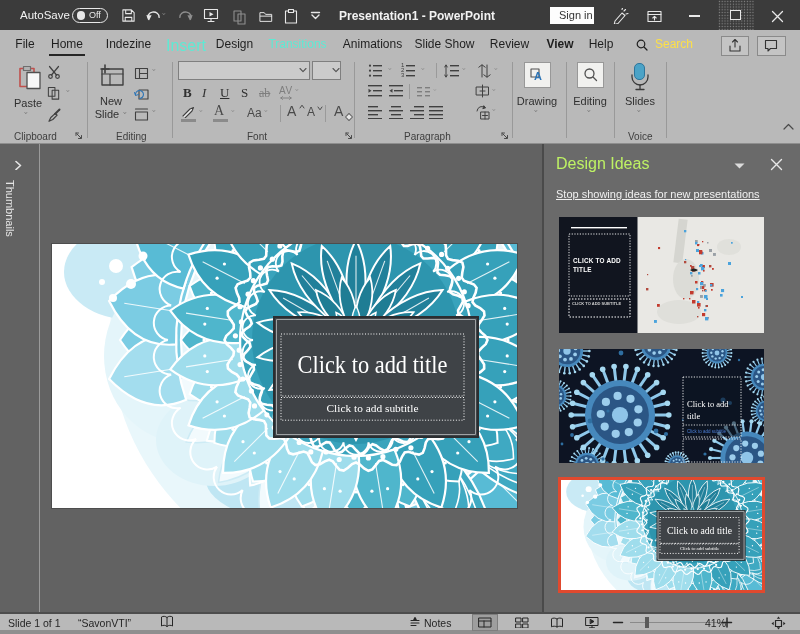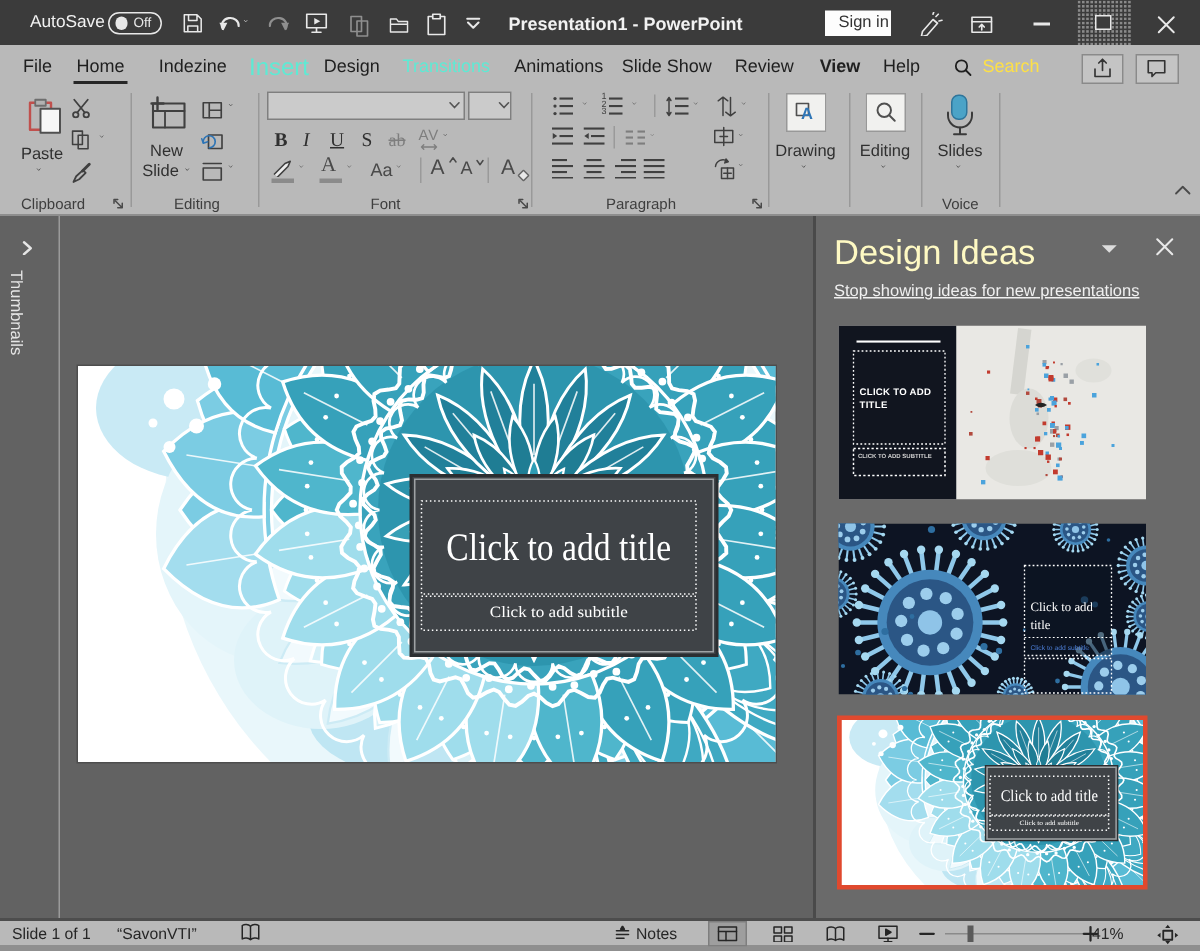--- a/index.html
+++ b/index.html
@@ -700,21 +700,21 @@
 <circle cx="50" cy="38" r="3" fill="#fff"></circle>
 <g>
 <rect x="222" y="73" width="204" height="120" fill="#3F4347" stroke="#2B2E31" stroke-width="2"></rect>
 <rect x="224.5" y="75.5" width="199" height="115" fill="none" stroke="#9EA2A4" stroke-width="1" vector-effect="non-scaling-stroke"></rect>
 <rect x="229" y="90" width="183" height="62" fill="none" stroke="#fff" stroke-width="1" stroke-dasharray="1,1.8" vector-effect="non-scaling-stroke"></rect>
 <rect x="229" y="153.5" width="183" height="22.7" fill="none" stroke="#fff" stroke-width="1" stroke-dasharray="1,1.8" vector-effect="non-scaling-stroke"></rect>
 <text x="320.5" y="129" font-family="Liberation Serif,serif" font-size="26" fill="#fff" text-anchor="middle" textLength="150" lengthAdjust="spacingAndGlyphs">Click to add title</text>
 <text x="320.5" y="167.5" font-family="Liberation Serif,serif" font-size="10.5" fill="#fff" text-anchor="middle" textLength="92" lengthAdjust="spacingAndGlyphs">Click to add subtitle</text>
 </g>
     </svg></div>
-<div style="position:absolute;left:556px;top:155px;font-size:23px;color:#fef9c3;font-weight:400;white-space:nowrap;">Design Ideas</div>
+<div style="position:absolute;left:556px;top:155px;font-size:16px;color:#bef264;font-weight:400;white-space:nowrap;">Design Ideas</div>
 <svg style="position:absolute;left:733px;top:162px" width="13" height="8" viewBox="0 0 13 8" fill="none" stroke="#DCDCDC" stroke-width="0" stroke-linecap="round" stroke-linejoin="round">
     <path d="M1.5 1.5 L6.5 6.5 11.5 1.5" fill="#DCDCDC" stroke="none"></path>
   </svg>
 <svg style="position:absolute;left:770px;top:158px" width="13" height="13" viewBox="0 0 13 13" fill="none" stroke="#E8E8E8" stroke-width="1.4" stroke-linecap="round" stroke-linejoin="round">
     <path d="M1.5 1.5 L11.5 11.5 M11.5 1.5 L1.5 11.5"></path>
   </svg>
 <div style="position:absolute;left:556px;top:188px;font-size:11px;color:#F0F0F0;font-weight:400;white-space:nowrap;"><span style="text-decoration:underline;">Stop showing ideas for new presentations</span></div>
 <div class="abs" style="left:559px;top:217px;width:205px;height:116px;"><svg width="205" height="116">
       <rect width="205" height="116" fill="#E9E8E4"></rect>
       <rect width="78.5" height="116" fill="#11151F"></rect>
@@ -1864,16 +1864,16 @@
     <path d="M7 9.5 v2 M4.5 11.8 h5"></path>
   </svg>
 <svg style="position:absolute;left:612px;top:617px" width="12" height="11" viewBox="0 0 12 11" fill="none" stroke="#262626" stroke-width="1.5" stroke-linecap="round" stroke-linejoin="round">
     <path d="M1.5 5.5 h9"></path>
   </svg>
 <div class="abs" style="left:630px;top:622px;width:92px;height:1.2px;background:#8A8A8A;"></div>
 <div class="abs" style="left:645px;top:617px;width:4px;height:11px;background:#5A5A5A;"></div>
 <svg style="position:absolute;left:721px;top:617px" width="12" height="11" viewBox="0 0 12 11" fill="none" stroke="#262626" stroke-width="1.5" stroke-linecap="round" stroke-linejoin="round">
     <path d="M1.5 5.5 h9 M6 1 v9"></path>
   </svg>
-<div style="position:absolute;left:728px;top:616.5px;font-size:10.5px;color:#262626;font-weight:400;white-space:nowrap;">41%</div>
+<div style="position:absolute;left:705px;top:616.5px;font-size:10.5px;color:#262626;font-weight:400;white-space:nowrap;">41%</div>
 <svg style="position:absolute;left:771px;top:616px" width="15" height="14" viewBox="0 0 15 14" fill="none" stroke="#262626" stroke-width="1.0" stroke-linecap="round" stroke-linejoin="round">
     <rect x="4.5" y="4.5" width="6" height="6" stroke-width="1.2"></rect>
     <path d="M7.5 0.5 l-1.7 2.2 h3.4z M7.5 13.5 l-1.7 -2.2 h3.4z M0.5 7.5 l2.2 -1.7 v3.4z M14.5 7.5 l-2.2 -1.7 v3.4z" fill="#262626" stroke="none"></path>
   </svg>
 </body></html>

